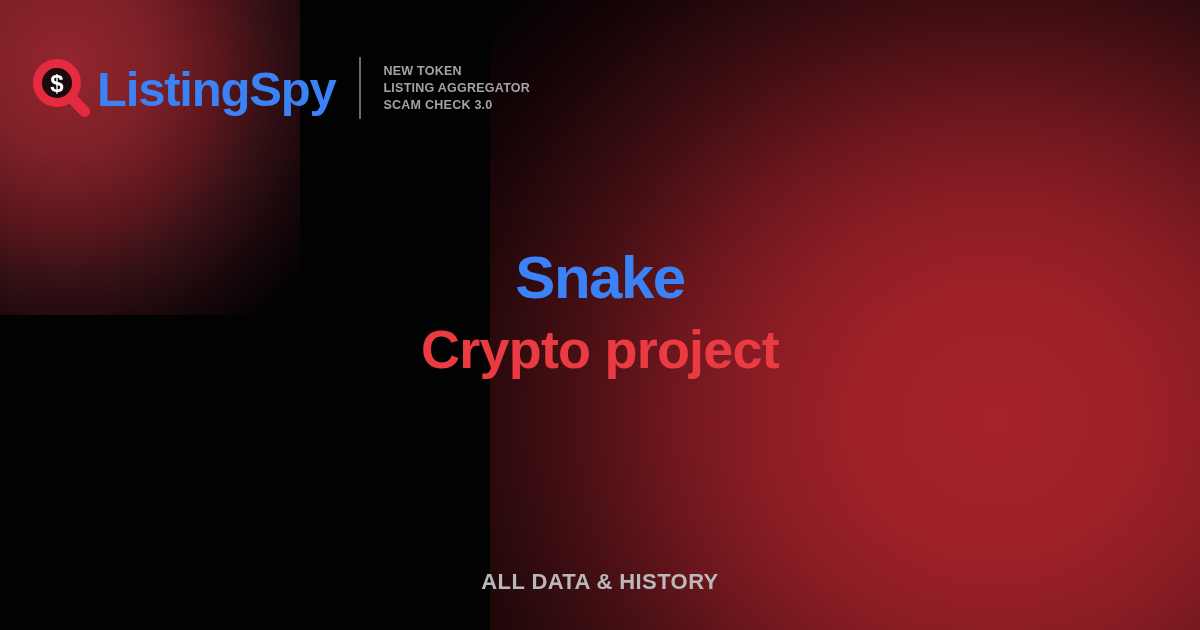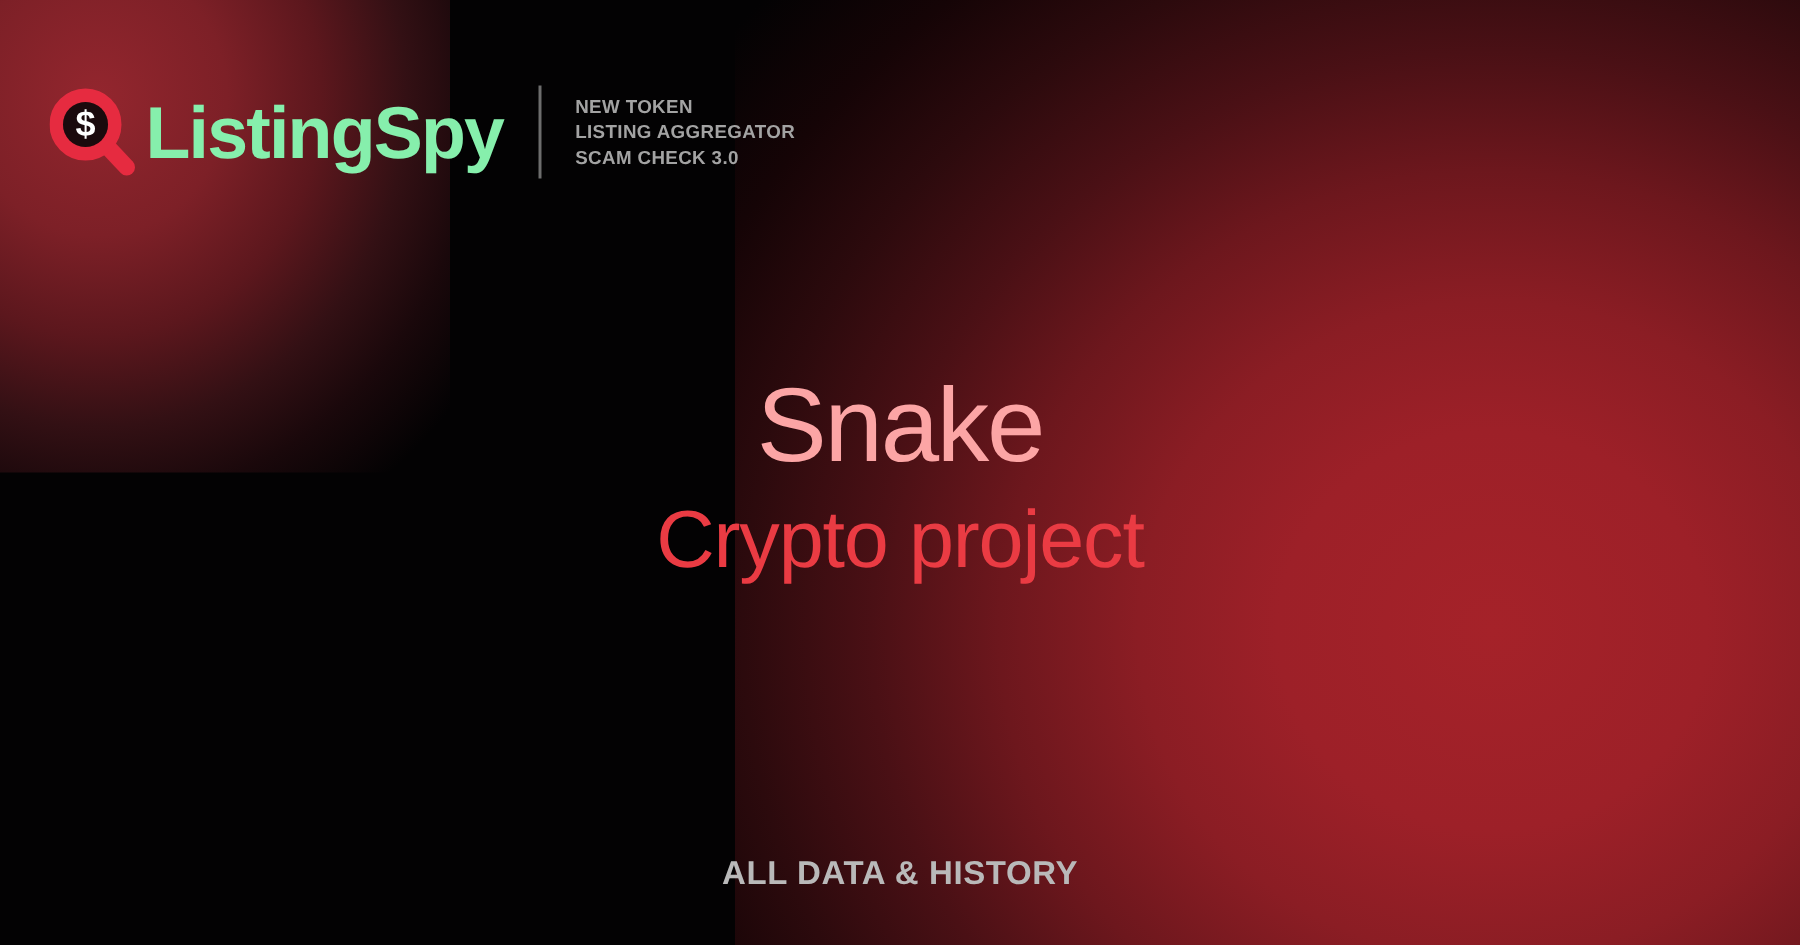--- a/index.html
+++ b/index.html
@@ -83,21 +83,21 @@
   .logo-mark {
     width: 58px;
     height: 60px;
     flex: 0 0 auto;
     display: block;
     margin-right: 6px;
   }
   .logo-word {
     font-size: 49px;
     font-weight: bold;
-    color: #86efac;
+    color: #3b82f6;
     letter-spacing: -1.2px;
     line-height: 1;
     white-space: nowrap;
     margin-top: 2px;
   }
   .divider {
     width: 2px;
     height: 62px;
     background: #6d6d6d;
     margin: 0 22px 0 24px;
@@ -115,30 +115,30 @@
   
   .center {
     position: absolute;
     left: 0;
     right: 0;
     top: 246px;
     text-align: center;
     z-index: 5;
   }
   .title {
-    font-size: 70px;
-    font-weight: normal;
-    color: #fca5a5;
+    font-size: 60px;
+    font-weight: bold;
+    color: #3b82f6;
     letter-spacing: -1.5px;
     line-height: 1.08;
     margin: 0;
   }
   .subtitle {
     font-size: 54px;
-    font-weight: normal;
+    font-weight: bold;
     color: #ea3b43;
     letter-spacing: -0.8px;
     line-height: 1.12;
     margin: 8px 0 0 0;
   }
 
   
   .footer {
     position: absolute;
     left: 0;

